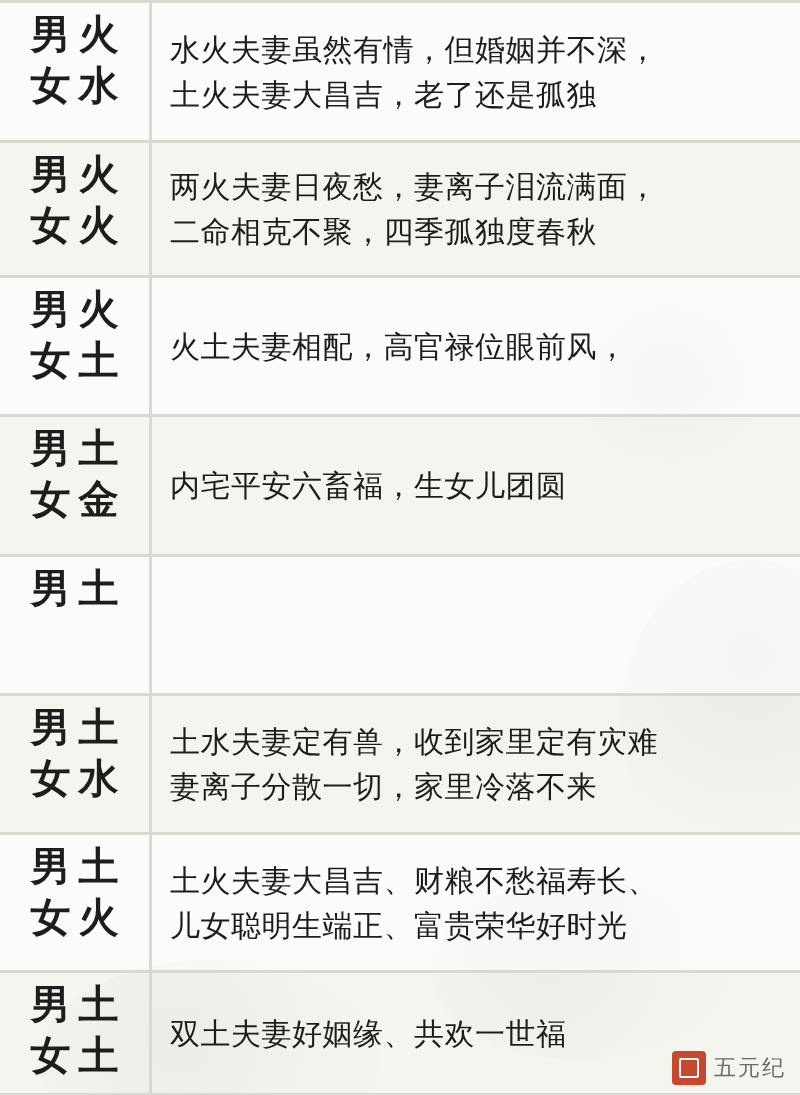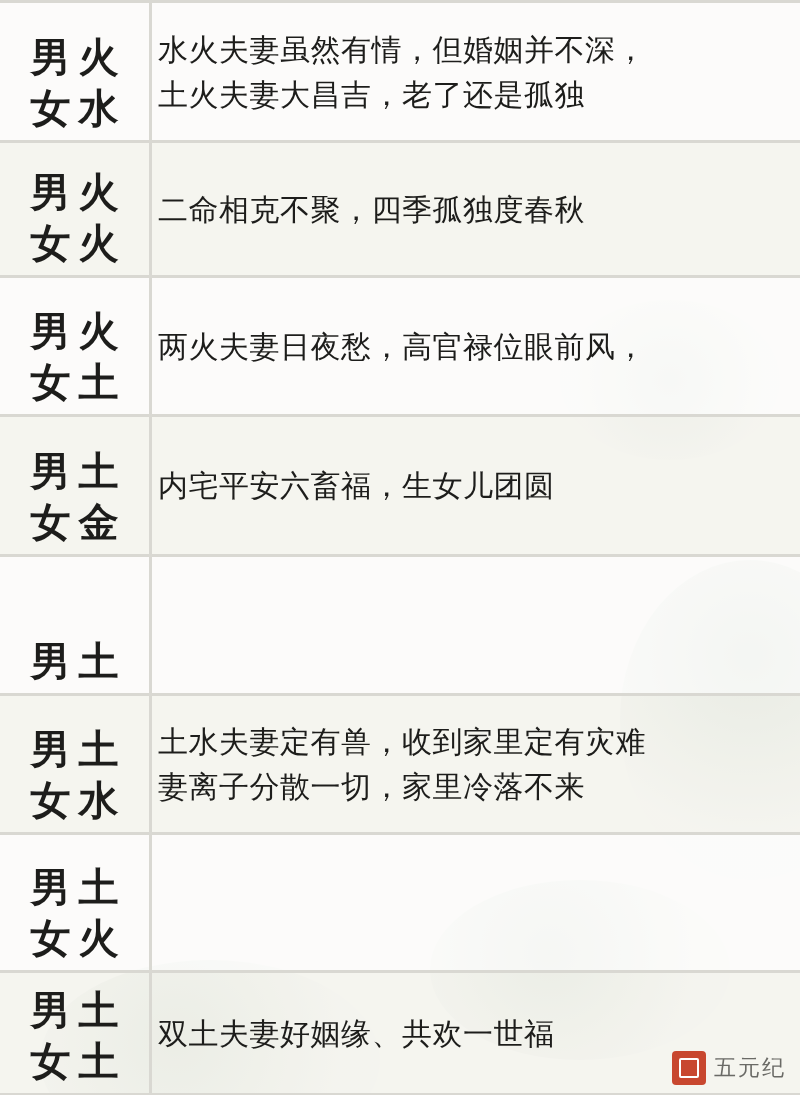--- a/index.html
+++ b/index.html
@@ -50,40 +50,40 @@
   .row-alt-a { background: rgba(255,255,255,0.72); }
   .row-alt-b { background: rgba(247,247,243,0.55); }
 
   .cell-pair {
     width: 152px;
     min-width: 152px;
     border-right: 3px solid #d9d8d2;
     display: flex;
     flex-direction: column;
     align-items: center;
-    justify-content: flex-end;
+    justify-content: flex-start;
     padding: 6px 0;
     box-sizing: border-box;
   }
   .pair-line {
     font-size: 40px;
     font-weight: bold;
     color: #1d1d1b;
     letter-spacing: 8px;
     line-height: 1.28;
     text-indent: 8px;
     white-space: nowrap;
   }
 
   .cell-text {
     flex: 1;
     display: flex;
     flex-direction: column;
     justify-content: center;
-    padding: 8px 10px 8px 6px;
+    padding: 8px 10px 8px 18px;
     box-sizing: border-box;
   }
   .text-line {
     font-size: 30px;
     color: #1d1d1b;
     line-height: 1.50;
     white-space: nowrap;
     letter-spacing: 0.5px;
   }
 
@@ -150,31 +150,32 @@
       <div class="text-line">土火夫妻大昌吉，老了还是孤独</div>
     </div>
   </div>
 
   <div class="row row-alt-b h2">
     <div class="cell-pair">
       <div class="pair-line">男火</div>
       <div class="pair-line">女火</div>
     </div>
     <div class="cell-text">
+      <div class="text-line">两火夫妻日夜愁，妻离子泪流满面，</div>
       <div class="text-line">二命相克不聚，四季孤独度春秋</div>
     </div>
   </div>
 
   <div class="row row-alt-a h3">
     <div class="cell-pair">
       <div class="pair-line">男火</div>
       <div class="pair-line">女土</div>
     </div>
     <div class="cell-text">
-      <div class="text-line">两火夫妻日夜愁，高官禄位眼前风，</div>
+      <div class="text-line">火土夫妻相配，高官禄位眼前风，</div>
     </div>
   </div>
 
   <div class="row row-alt-b h4">
     <div class="cell-pair">
       <div class="pair-line">男土</div>
       <div class="pair-line">女金</div>
     </div>
     <div class="cell-text">
       <div class="text-line">内宅平安六畜福，生女儿团圆</div>
@@ -195,20 +196,24 @@
     <div class="cell-text">
       <div class="text-line">土水夫妻定有兽，收到家里定有灾难</div>
       <div class="text-line">妻离子分散一切，家里冷落不来</div>
     </div>
   </div>
 
   <div class="row row-alt-a h7">
     <div class="cell-pair">
       <div class="pair-line">男土</div>
       <div class="pair-line">女火</div>
+    </div>
+    <div class="cell-text">
+      <div class="text-line">土火夫妻大昌吉、财粮不愁福寿长、</div>
+      <div class="text-line">儿女聪明生端正、富贵荣华好时光</div>
     </div>
   </div>
 
   <div class="row row-alt-b h8">
     <div class="cell-pair">
       <div class="pair-line">男土</div>
       <div class="pair-line">女土</div>
     </div>
     <div class="cell-text">
       <div class="text-line">双土夫妻好姻缘、共欢一世福</div>

